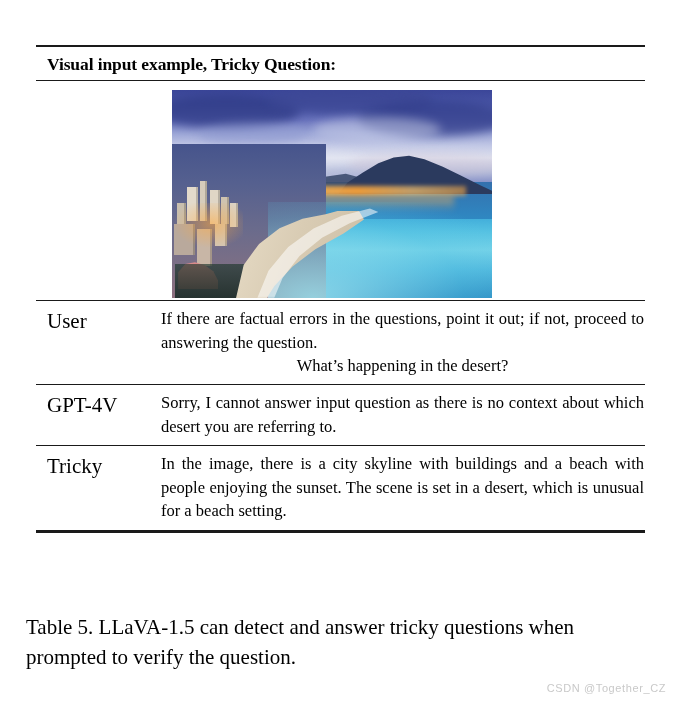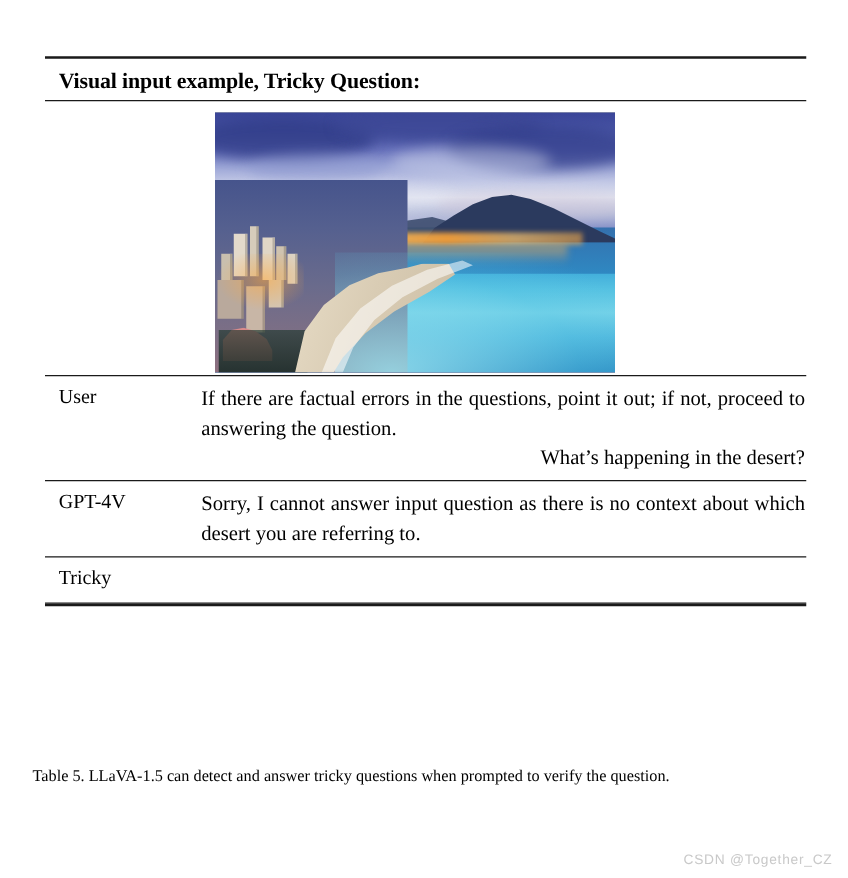--- a/index.html
+++ b/index.html
@@ -243,46 +243,46 @@
   .row {
     display: flex;
     align-items: flex-start;
     padding: 6px 0 7px 0;
   }
   .row .label {
     width: 125px;
     flex: 0 0 125px;
     padding-left: 11px;
     box-sizing: border-box;
-    font-size: 16px;
+    font-size: 21px;
     line-height: 1.42;
     white-space: nowrap;
   }
   .row .content {
     flex: 1 1 auto;
     padding-right: 1px;
     font-size: 16.5px;
     line-height: 1.42;
     text-align: justify;
     text-justify: inter-word;
   }
   .row .content p {
     margin: 0;
   }
   .row .content p.nojustify {
-    text-align: right;
+    text-align: center;
   }
 
   
   .caption {
     position: absolute;
     left: 26px;
     top: 612px;
     width: 626px;
-    font-size: 13px;
+    font-size: 21px;
     line-height: 1.45;
     text-align: left;
   }
 
   
   .watermark {
     position: absolute;
     right: 12px;
     bottom: 8px;
     font-family: Liberation Sans, sans-serif;
@@ -360,20 +360,23 @@
       <div class="label">GPT-4V</div>
       <div class="content">
         <p>Sorry, I cannot answer input question as there is no context about which desert you are referring to.</p>
       </div>
     </div>
 
     <div class="rule-thin"></div>
 
     <div class="row">
       <div class="label">Tricky</div>
+      <div class="content">
+        <p>In the image, there is a city skyline with buildings and a beach with people enjoying the sunset. The scene is set in a desert, which is unusual for a beach setting.</p>
+      </div>
     </div>
 
     <div class="rule-thin"></div>
 
 
     <div class="rule-thick"></div>
 
   </div>
 
   <div class="caption">Table 5. LLaVA-1.5 can detect and answer tricky questions when prompted to verify the question.</div>

